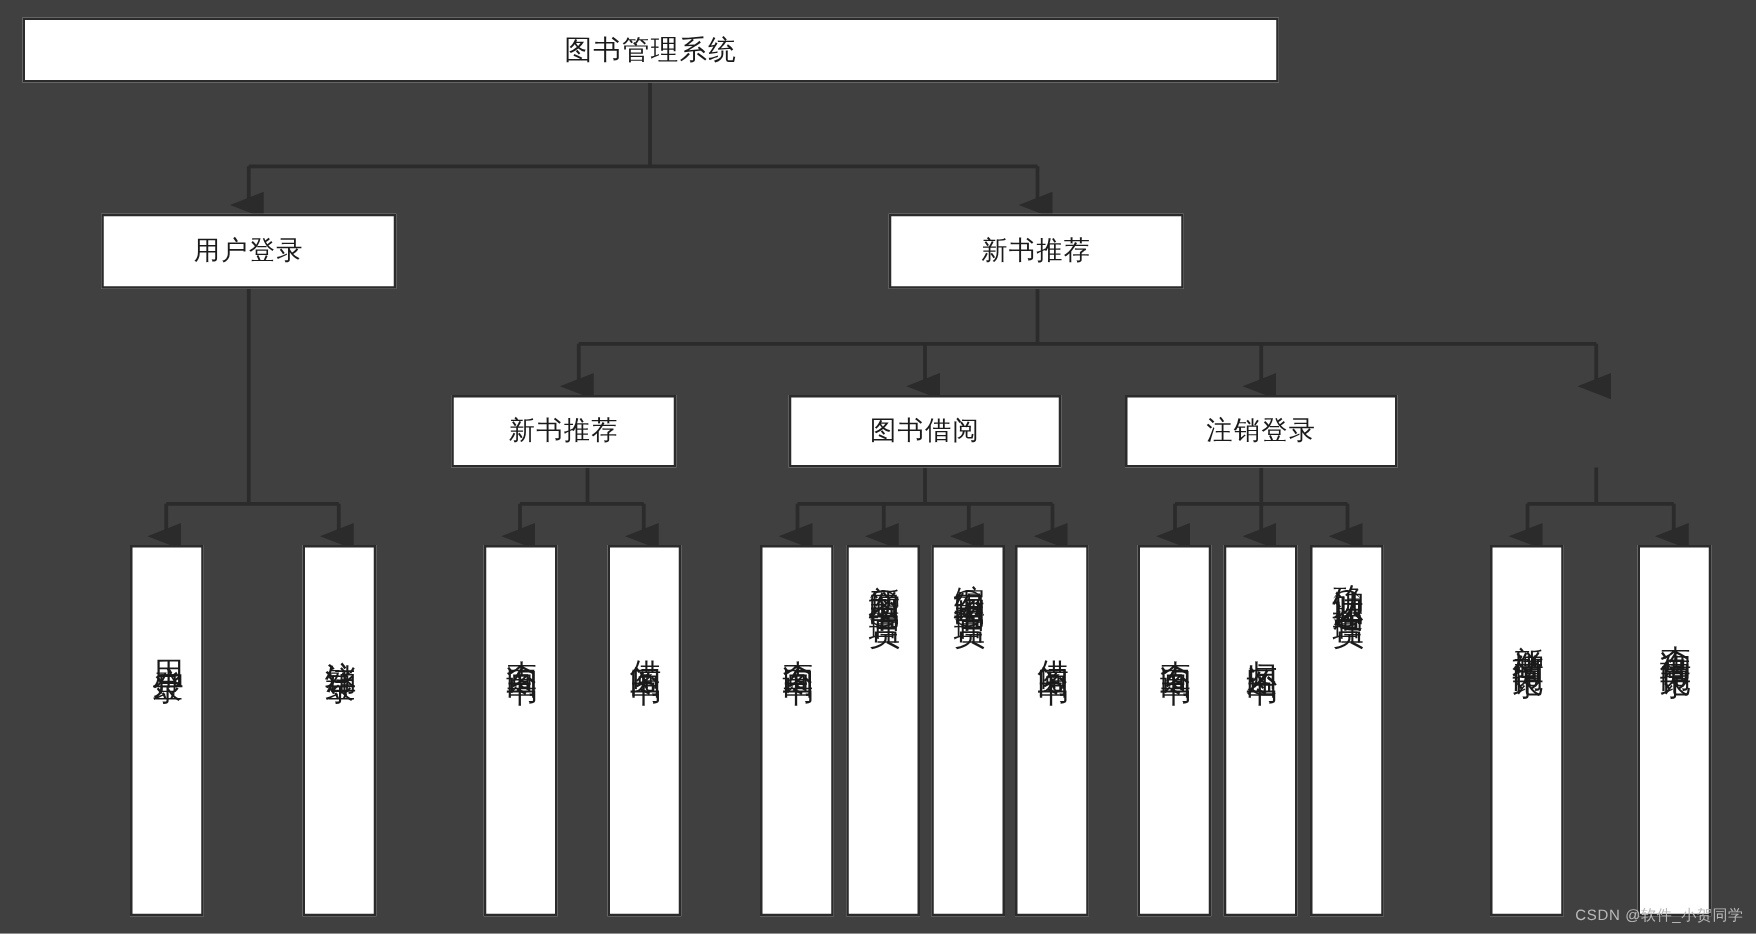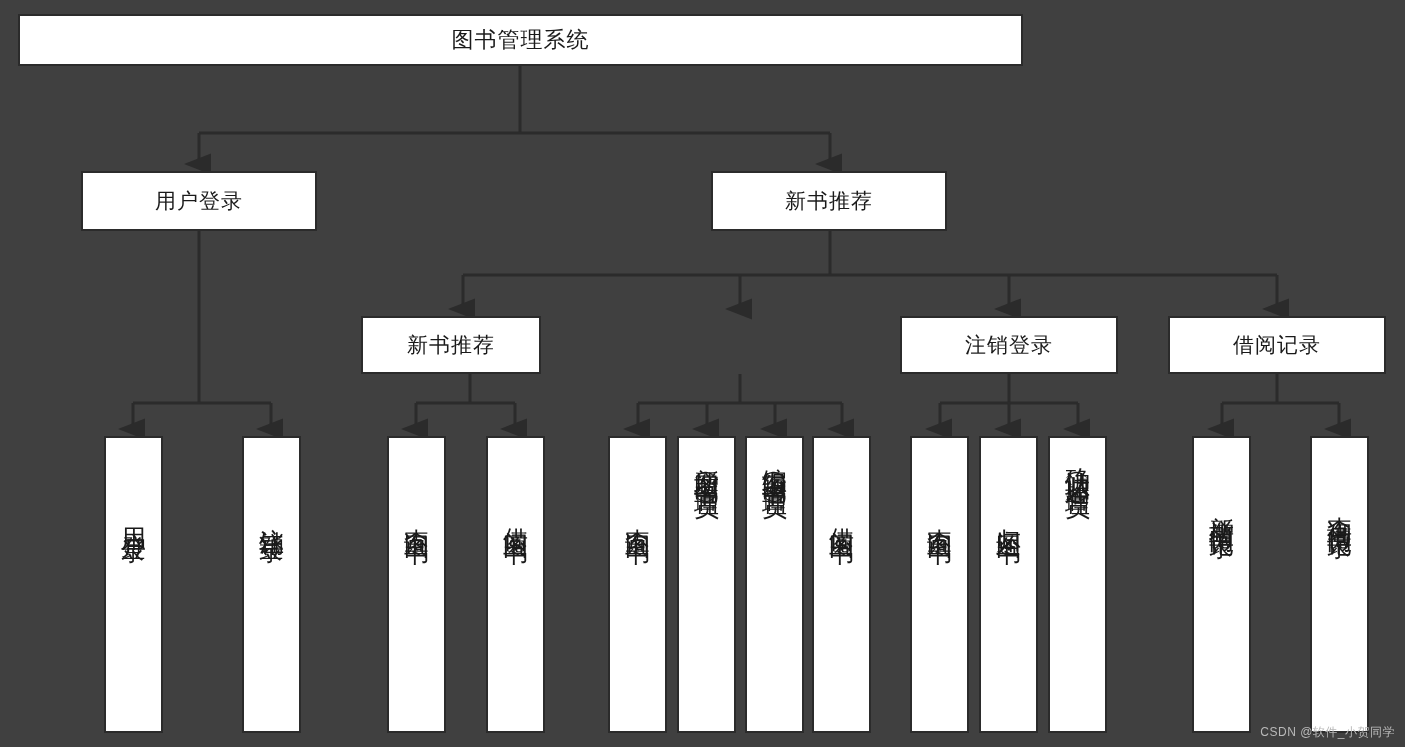--- a/index.html
+++ b/index.html
@@ -142,26 +142,26 @@
   <div class="node horizontal" style="left:81px; top:171px; width:236px; height:60px;">
     <span class="label">用户登录</span>
   </div>
   <div class="node horizontal" style="left:711px; top:171px; width:236px; height:60px;">
     <span class="label">新书推荐</span>
   </div>
 
   <div class="node horizontal" style="left:361px; top:316px; width:180px; height:58px;">
     <span class="label">新书推荐</span>
   </div>
+  <div class="node horizontal" style="left:631px; top:316px; width:218px; height:58px;">
+    <span class="label">图书借阅</span>
+  </div>
   <div class="node horizontal" style="left:900px; top:316px; width:218px; height:58px;">
     <span class="label">注销登录</span>
   </div>
-  <div class="node horizontal" style="left:1168px; top:316px; width:218px; height:58px;">
-    <span class="label">借阅记录</span>
-  </div>
 
   <div class="node vertical mid" style="left:104px; top:436px; width:59px; height:297px;">
     <span class="label">用户登录</span>
   </div>
   <div class="node vertical mid" style="left:242px; top:436px; width:59px; height:297px;">
     <span class="label">注销登录</span>
   </div>
 
   <div class="node vertical mid" style="left:387px; top:436px; width:59px; height:297px;">
     <span class="label">查询图书</span>

